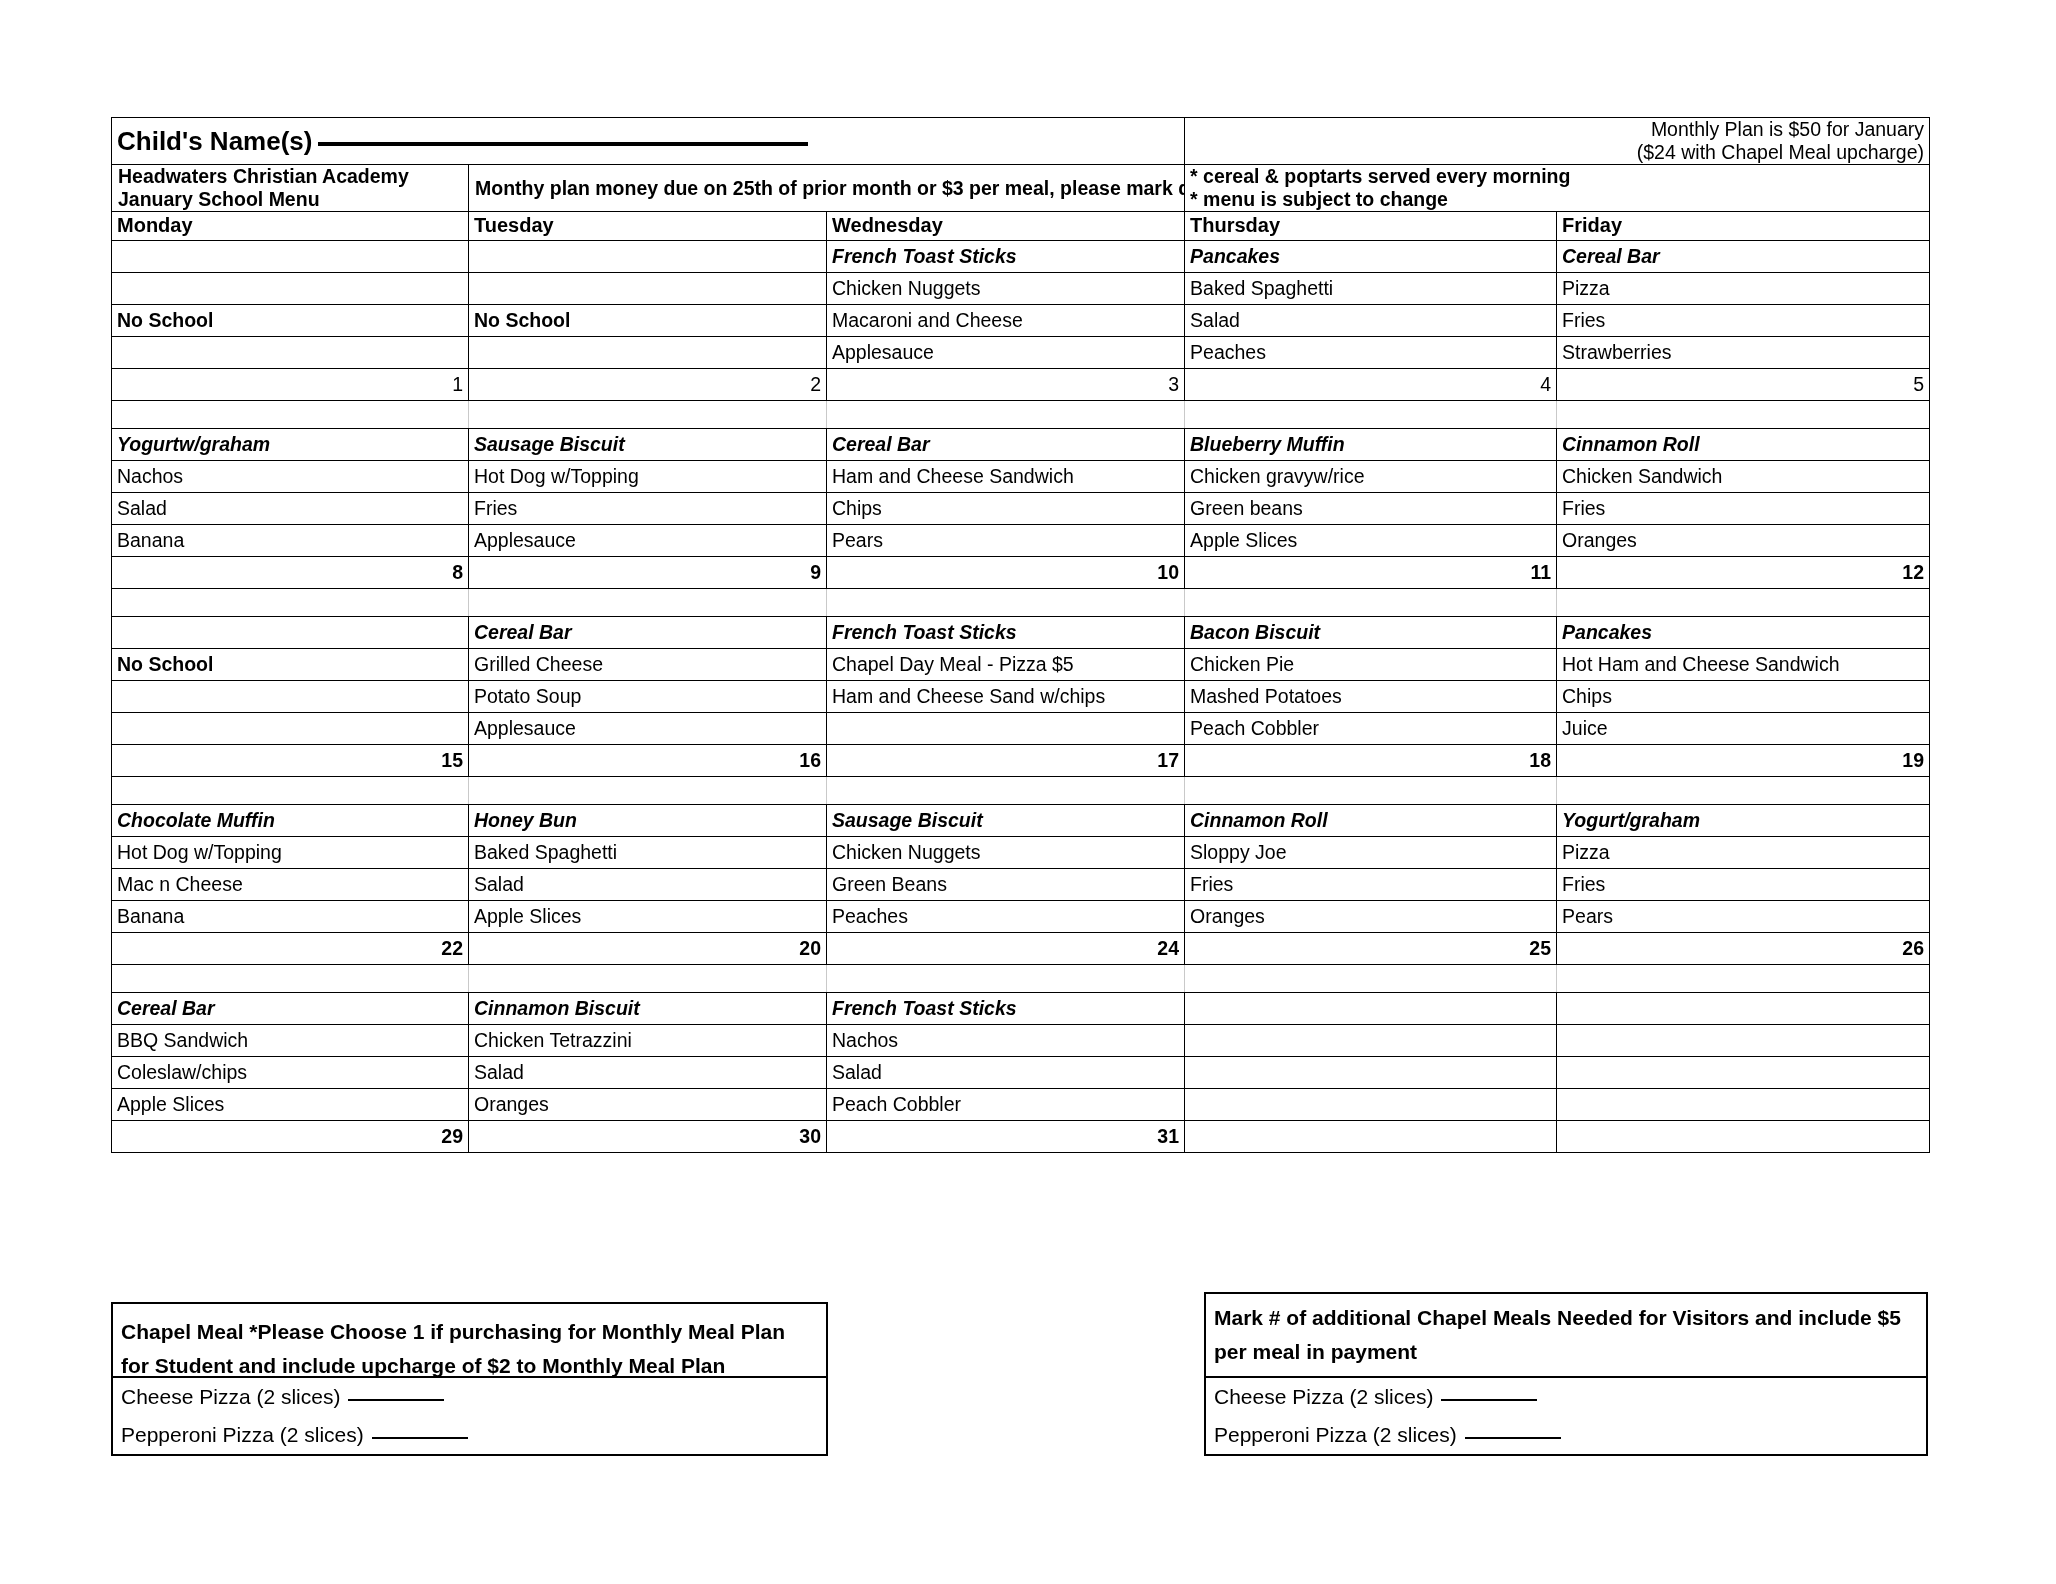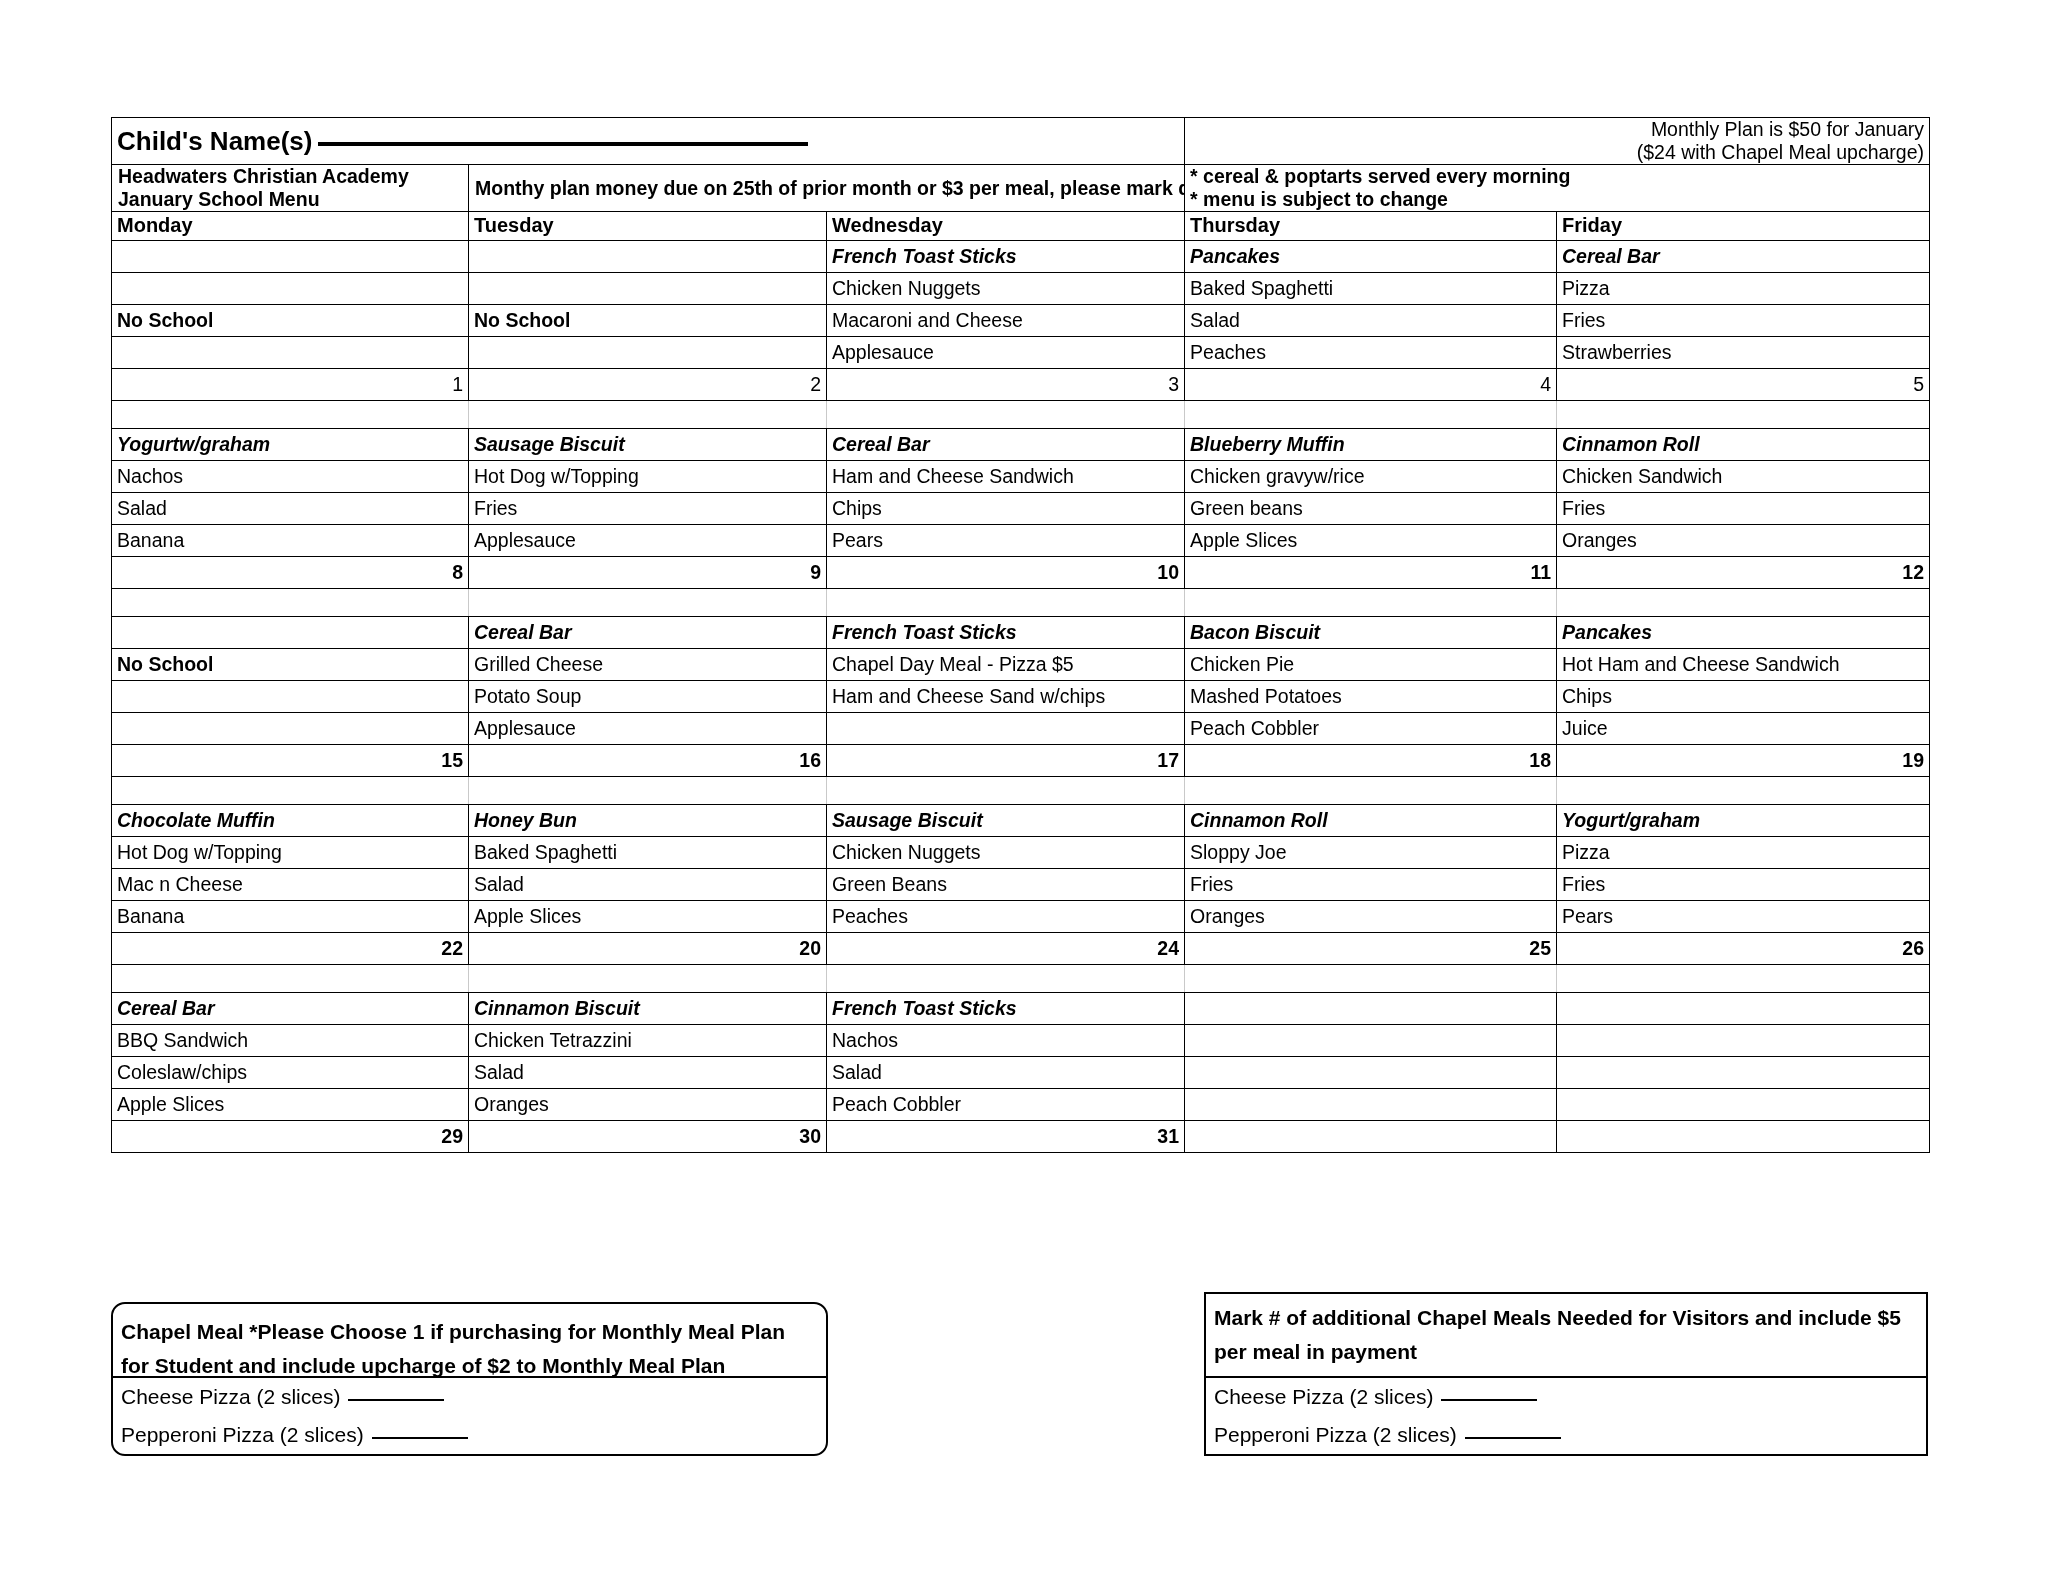--- a/index.html
+++ b/index.html
@@ -119,21 +119,21 @@
   }
   .spacer td.edge-l { border-left-color: #000000; }
   .spacer td.edge-r { border-right-color: #000000; }
 
   
   .bottom-box {
     position: absolute;
     border: 2.5px solid #000000;
     box-sizing: border-box;
   }
-  .box-left  { left: 111px;  top: 1302px; width: 717px; border-radius: 14px; }
+  .box-left  { left: 111px;  top: 1302px; width: 717px; }
   .box-right { left: 1204px; top: 1292px; width: 724px; }
 
   .bb-head {
     border-bottom: 2.5px solid #000000;
     font-size: 21px;
     font-weight: bold;
     line-height: 1.62;
     padding: 10px 8px 10px 8px;
   }
   .box-left  .bb-head { height: 74px; box-sizing: border-box; padding-top: 11px;}

